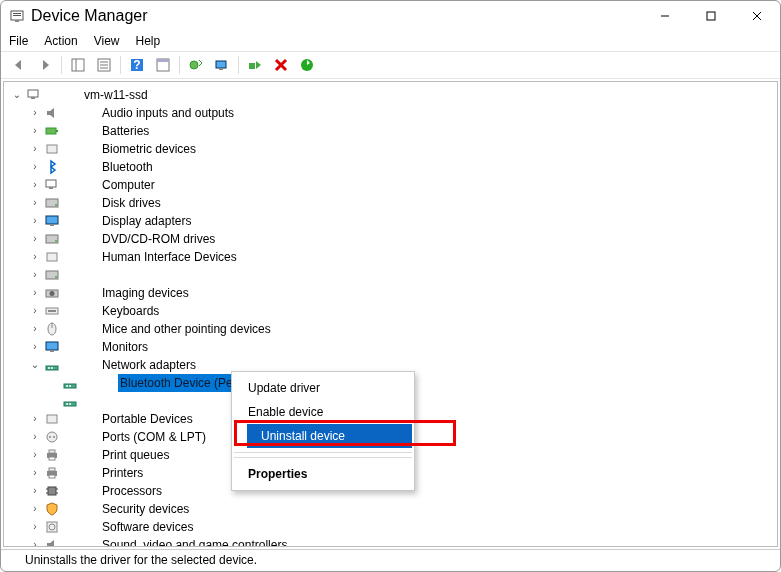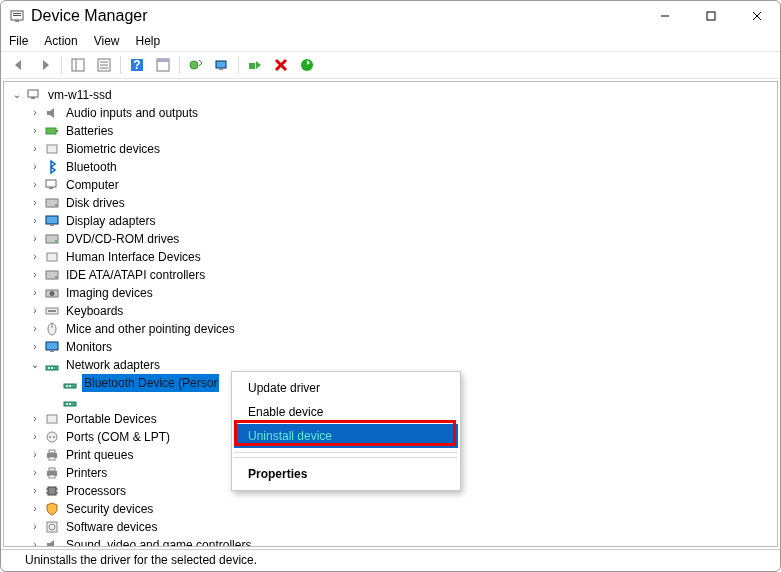--- a/index.html
+++ b/index.html
@@ -13,28 +13,28 @@
 .menubar { display: flex; height: 20px; padding: 0 0; align-items: center; }
 .menubar .mitem { padding: 2px 8px; cursor: pointer; }
 .toolbar { display: flex; height: 28px; border-top: 1px solid #e5e5e5; border-bottom: 1px solid #e5e5e5; align-items: center; padding: 0 6px; gap: 2px; }
 .tbtn { width: 24px; height: 22px; display: flex; align-items: center; justify-content: center; cursor: pointer; }
 .tsep { width: 1px; height: 18px; background: #dcdcdc; margin: 0 2px; }
 .content { height: 466px; overflow: hidden; border: 1px solid #bbb; margin: 2px; position: relative; }
 .tree { padding: 4px 0 0 4px; line-height: 18px; white-space: nowrap; }
 .node { display: flex; align-items: center; height: 18px; }
 .expander { width: 14px; height: 14px; display: flex; align-items: center; justify-content: center; cursor: pointer; color: #555; font-size: 10px; }
 .dicon { width: 16px; height: 16px; margin: 0 4px 0 2px; display: flex; align-items: center; justify-content: center; }
-.node .label { padding: 0 2px; }
+.node .label { padding: 0 2px; margin-left: 36px; }
 .node.selected .label { background: #0078d7; color: #0f172a; }
 .lvl0 { padding-left: 2px; }
 .lvl1 { padding-left: 20px; }
 .lvl2 { padding-left: 38px; }
-.ctxmenu { position: absolute; background: #fff; border: 1px solid #c9c9c9; box-shadow: 2px 3px 6px rgba(0,0,0,0.25); width: 230px; padding: 4px 2px; }
+.ctxmenu { position: absolute; background: #fff; border: 1px solid #c9c9c9; box-shadow: 2px 3px 6px rgba(0,0,0,0.25); width: 184px; padding: 4px 2px; }
 .ctxitem { padding: 5px 14px; cursor: pointer; }
-.ctxitem.hovered { background: #0a64c2; color: #5eead4; }
+.ctxitem.hovered { background: #0a64c2; color: #ffffff; margin-left: 13px; }
 .ctxitem.bold { font-weight: bold; }
 .ctxsep { height: 1px; background: #d9d9d9; margin: 4px 0; }
 .redbox { position: absolute; border: 3px solid #e00; pointer-events: none; }
 .statusbar { height: 20px; border-top: 1px solid #ccc; padding: 2px 24px; font-size: 12px; display: flex; align-items: center; }
 </style>
 </head>
 <body>
 
 <div class="titlebar">
   <span class="app-icon">
@@ -245,21 +245,20 @@
         <span class="label">Human Interface Devices</span>
       </div>
       <div class="node lvl1">
         <span class="expander">›</span>
         <span class="dicon">
           <svg width="16" height="16" viewBox="0 0 16 16">
             <rect x="2" y="4" width="12" height="8" fill="#ccc" stroke="#777"></rect>
             <circle cx="12" cy="10" r="1" fill="#4a4"></circle>
           </svg>
         </span>
-        <span class="label">IDE ATA/ATAPI controllers</span>
       </div>
       <div class="node lvl1">
         <span class="expander">›</span>
         <span class="dicon">
           <svg width="16" height="16" viewBox="0 0 16 16">
             <rect x="2" y="5" width="12" height="7" fill="#ccc" stroke="#777"></rect>
             <circle cx="8" cy="8.5" r="2.5" fill="#666"></circle>
           </svg>
         </span>
         <span class="label">Imaging devices</span>

